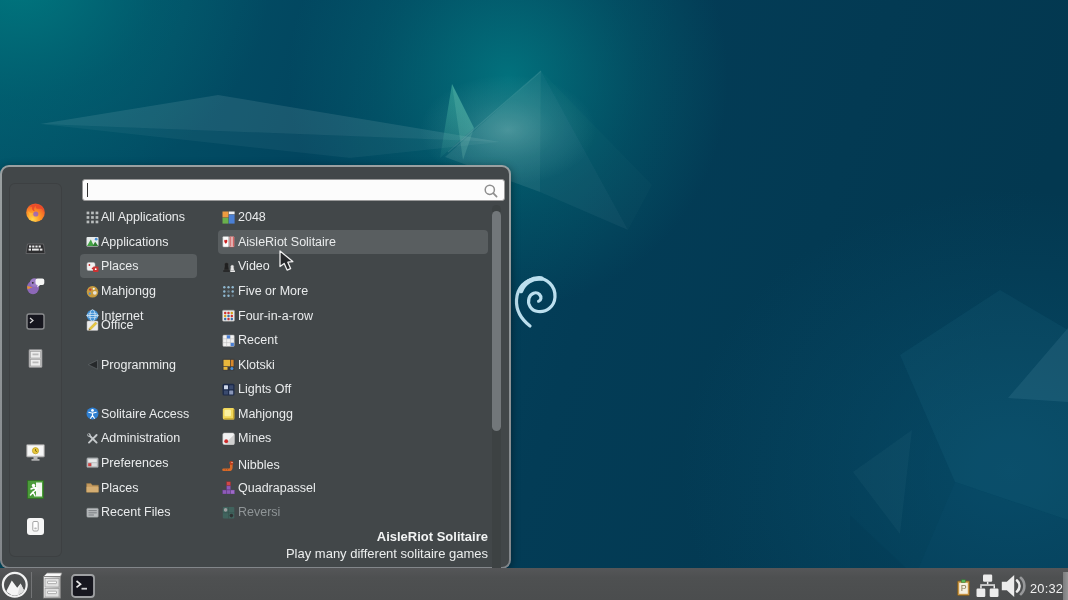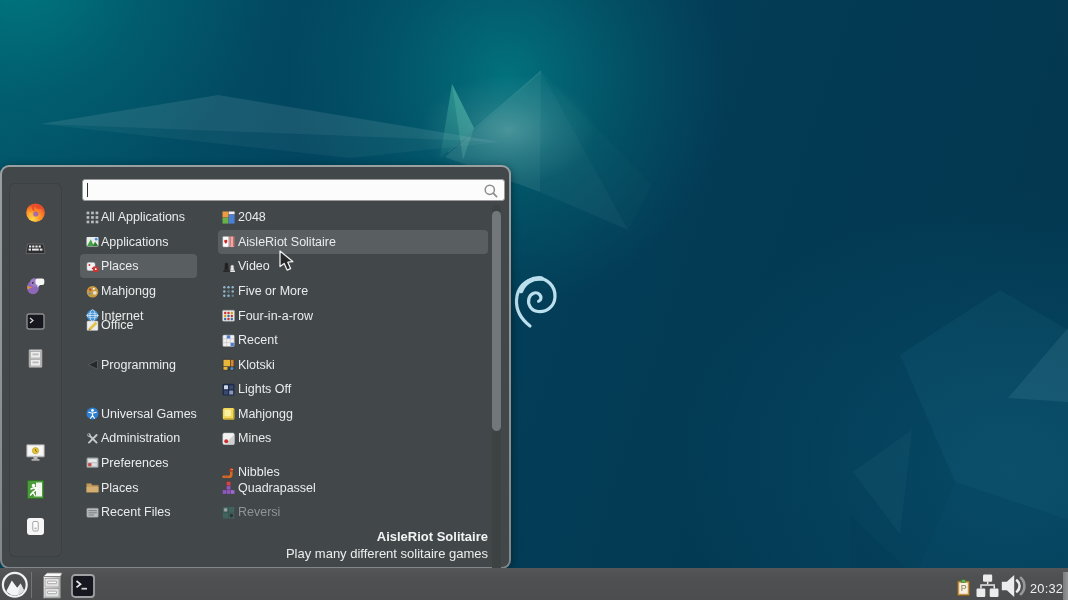--- a/index.html
+++ b/index.html
@@ -241,21 +241,21 @@
           <polygon points="11.5,2.2 2.2,6.7 11.5,11.2" fill="#26292b" stroke="#606668" stroke-width="0.7"></polygon>
         </svg>
         <span class="lbl">Programming</span>
       </div>
 <div class="row crow" style="top:236.8px">
         <svg class="ric" width="13" height="13" viewBox="0 0 13 13">
           <circle cx="6.5" cy="6.5" r="6" fill="#2f7fd0"></circle>
           <circle cx="6.5" cy="3.4" r="1.35" fill="#ffffff"></circle>
           <path d="M2.8 5.2 L6.5 6.2 L10.2 5.2 M6.5 6 L6.5 8.5 M6.5 8.5 L4.6 11.3 M6.5 8.5 L8.4 11.3" stroke="#ffffff" stroke-width="1.1" fill="none" stroke-linecap="round"></path>
         </svg>
-        <span class="lbl">Universal Games</span>
+        <span class="lbl">Solitaire Access</span>
       </div>
 <div class="row crow" style="top:261.3px">
         <svg class="ric" width="13" height="13" viewBox="0 0 13 13">
           <line x1="3" y1="3" x2="10.6" y2="10.6" stroke="#c6cacc" stroke-width="1.9" stroke-linecap="round"></line>
           <line x1="10.6" y1="3" x2="3" y2="10.6" stroke="#c6cacc" stroke-width="1.9" stroke-linecap="round"></line>
           <circle cx="3" cy="3" r="1.7" fill="#c6cacc"></circle>
           <path d="M2 1.6 L2 3.4 L4 3.4" fill="#3c4043"></path>
         </svg>
         <span class="lbl">Administration</span>
       </div>
@@ -385,21 +385,21 @@
         <span class="lbl">Mahjongg</span>
       </div>
 <div class="row arow" style="top:261.3px">
         <svg class="ric" width="13" height="13" viewBox="0 0 13 13">
           <rect x="0.8" y="1" width="11.5" height="11.5" rx="1.5" fill="#f2f2f2" stroke="#c0c0c0" stroke-width="0.5"></rect>
           <path d="M12.3 2.5 L12.3 12.5 L2.3 12.5 L6 8.8 L12.3 2.5" fill="#d0d0d0"></path>
           <circle cx="4.2" cy="9.2" r="1.9" fill="#cc2a2a"></circle>
         </svg>
         <span class="lbl">Mines</span>
       </div>
-<div class="row arow" style="top:295px">
+<div class="row arow" style="top:288px">
         <svg class="ric" width="13" height="13" viewBox="0 0 13 13">
           <path d="M1.5 10.8 L7 10.8 C8.6 10.8 9.3 9.8 9.3 8.4 L9.3 5.5" fill="none" stroke="#d86a28" stroke-width="2.6" stroke-linecap="round"></path>
           <circle cx="9.3" cy="4" r="2.1" fill="#c0401c"></circle>
           <circle cx="10" cy="3.4" r="0.5" fill="#ffffff"></circle>
           <circle cx="3.2" cy="10.8" r="0.45" fill="#8a3a10"></circle>
           <circle cx="5.4" cy="10.8" r="0.45" fill="#8a3a10"></circle>
         </svg>
         <span class="lbl">Nibbles</span>
       </div>
 <div class="row arow" style="top:310.5px">

